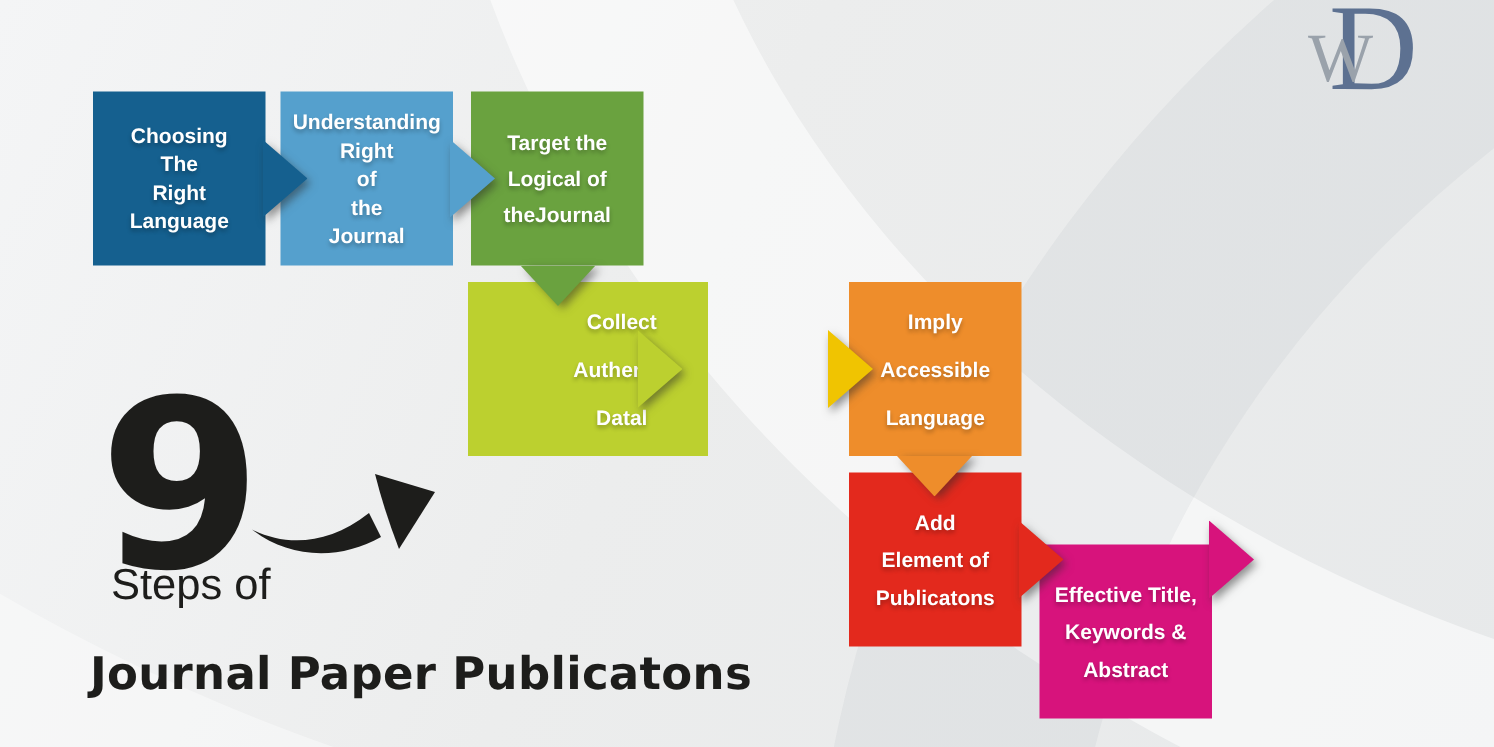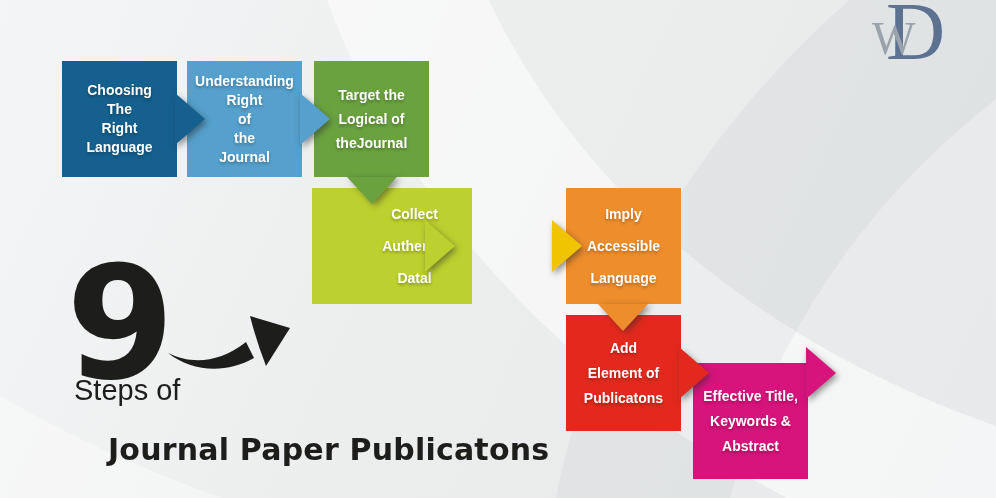--- a/index.html
+++ b/index.html
@@ -119,15 +119,15 @@
     </div>
 
   <div class="big-nine" style="color: rgb(29, 29, 27);">9</div>
   <div class="steps-of" style="color: rgb(29, 29, 27);">Steps of</div>
 
   <svg class="swoosh" viewBox="0 0 150 80" xmlns="http://www.w3.org/2000/svg">
     <path d="M18 53 C 40 64, 68 64, 96 42 L 104 58 C 76 74, 42 72, 18 53 Z" fill="#1d1d1b"></path>
     <path d="M100 16 L 140 28 L 116 66 Q 106 40 100 16 Z" fill="#1d1d1b"></path>
   </svg>
 
-  <div class="title" style="color: rgb(29, 29, 27); margin-left: 48px;">Journal Paper Publicatons</div>
+  <div class="title" style="color: rgb(29, 29, 27);">Journal Paper Publicatons</div>
 
 </div>
 
 </body></html>

